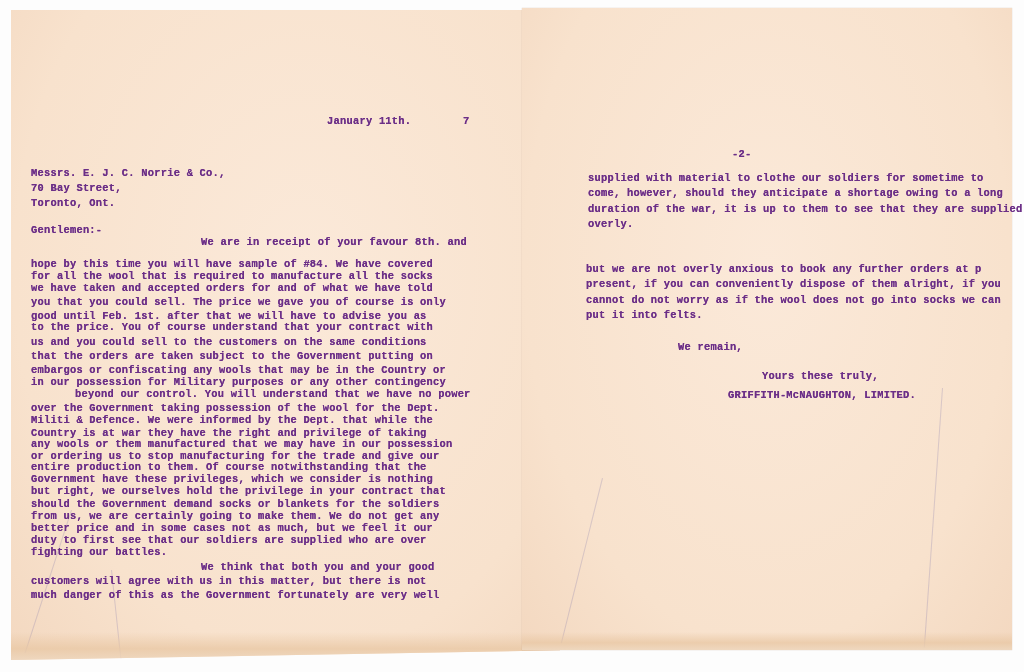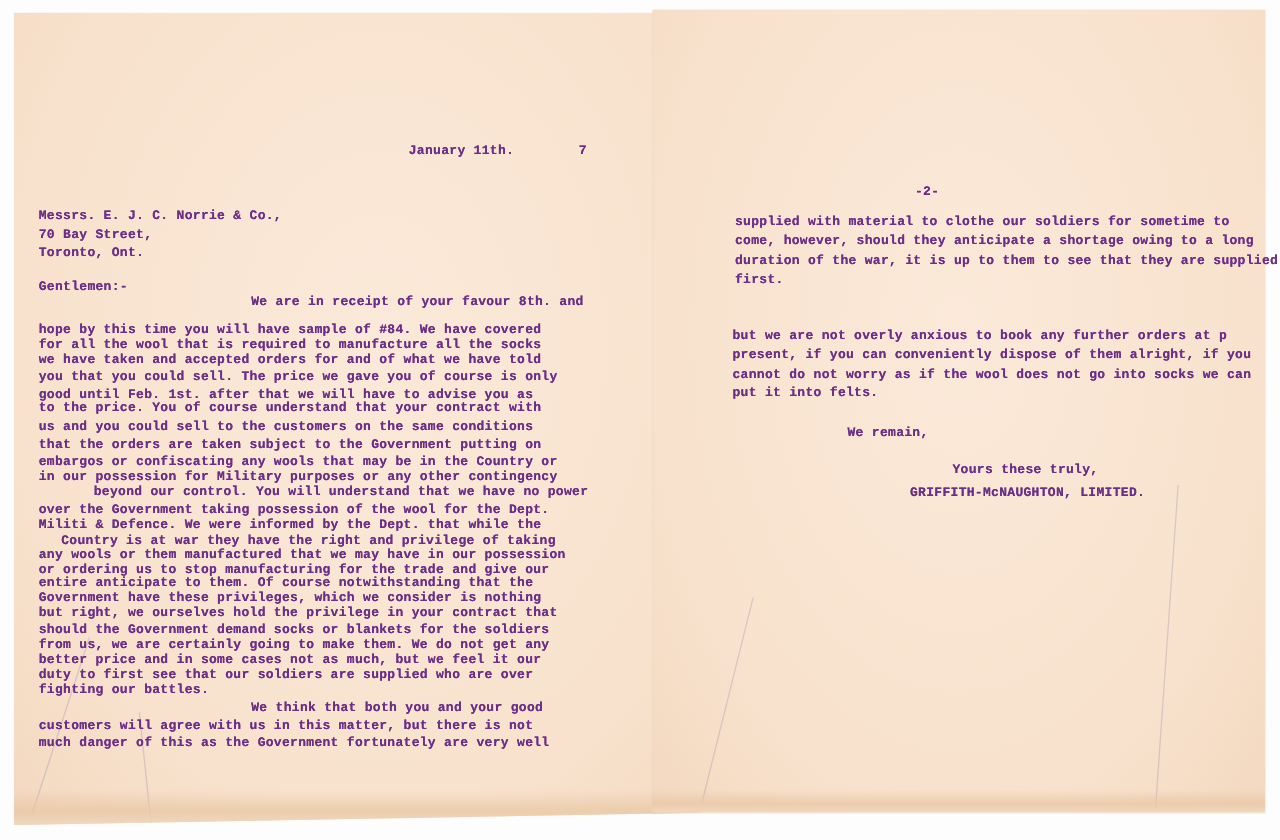--- a/index.html
+++ b/index.html
@@ -57,24 +57,24 @@
   <div class="line" style="left:20px;top:286px;">you that you could sell. The price we gave you of course is only</div>
   <div class="line" style="left:20px;top:300px;">good until Feb. 1st. after that we will have to advise you as</div>
   <div class="line" style="left:20px;top:311px;">to the price. You of course understand that your contract with</div>
   <div class="line" style="left:20px;top:326px;">us and you could sell to the customers on the same conditions</div>
   <div class="line" style="left:20px;top:340px;">that the orders are taken subject to the Government putting on</div>
   <div class="line" style="left:20px;top:354px;">embargos or confiscating any wools that may be in the Country or</div>
   <div class="line" style="left:20px;top:366px;">in our possession for Military purposes or any other contingency</div>
   <div class="line" style="left:20px;top:378px;padding-left:44px;">beyond our control. You will understand that we have no power</div>
   <div class="line" style="left:20px;top:392px;">over the Government taking possession of the wool for the Dept.</div>
   <div class="line" style="left:20px;top:404px;text-align:center;">Militi &amp; Defence. We were informed by the Dept. that while the</div>
-  <div class="line" style="left:38px;top:417px;text-align:right;">Country is at war they have the right and privilege of taking</div>
+  <div class="line" style="left:20px;top:417px;text-align:right;">Country is at war they have the right and privilege of taking</div>
   <div class="line" style="left:20px;top:428px;">any wools or them manufactured that we may have in our possession</div>
   <div class="line" style="left:20px;top:440px;">or ordering us to stop manufacturing for the trade and give our</div>
-  <div class="line" style="left:20px;top:451px;">entire anticipate to them. Of course notwithstanding that the</div>
+  <div class="line" style="left:20px;top:451px;">entire production to them. Of course notwithstanding that the</div>
   <div class="line" style="left:20px;top:463px;">Government have these privileges, which we consider is nothing</div>
   <div class="line" style="left:20px;top:475px;">but right, we ourselves hold the privilege in your contract that</div>
   <div class="line" style="left:20px;top:488px;">should the Government demand socks or blankets for the soldiers</div>
   <div class="line" style="left:20px;top:500px;">from us, we are certainly going to make them. We do not get any</div>
   <div class="line" style="left:20px;top:512px;">better price and in some cases not as much, but we feel it our</div>
   <div class="line" style="left:20px;top:524px;">duty to first see that our soldiers are supplied who are over</div>
   <div class="line" style="left:20px;top:536px;">fighting our battles.</div>
   <div class="line" style="left:190px;top:551px;">We think that both you and your good</div>
   <div class="line" style="left:20px;top:565px;">customers will agree with us in this matter, but there is not</div>
   <div class="line" style="left:20px;top:579px;">much danger of this as the Government fortunately are very well</div>
@@ -83,21 +83,21 @@
 <div class="page page-right">
   <div class="pencil" style="left:80px;top:470px;height:170px;transform:rotate(14deg);"></div>
   <div class="pencil" style="left:420px;top:380px;height:260px;transform:rotate(4deg);"></div>
   <div class="stain-bottom" style="height:18px;"></div>
 
   <div class="line" style="left:210px;top:140px;">-2-</div>
 
   <div class="line" style="left:66px;top:164px;">supplied with material to clothe our soldiers for sometime to</div>
   <div class="line" style="left:66px;top:179px;">come, however, should they anticipate a shortage owing to a long</div>
   <div class="line" style="left:66px;top:195px;">duration of the war, it is up to them to see that they are supplied</div>
-  <div class="line" style="left:66px;top:210px;">first.</div>
+  <div class="line" style="left:66px;top:210px;">overly.</div>
 
   <div class="line" style="left:64px;top:255px;">but we are not overly anxious to book any further orders at p</div>
   <div class="line" style="left:64px;top:270px;">present, if you can conveniently dispose of them alright, if you</div>
   <div class="line" style="left:64px;top:286px;">cannot do not worry as if the wool does not go into socks we can</div>
   <div class="line" style="left:64px;top:301px;">put it into felts.</div>
 
   <div class="line" style="left:156px;top:333px;">We remain,</div>
   <div class="line" style="left:240px;top:362px;">Yours these truly,</div>
   <div class="line" style="left:206px;top:381px;">GRIFFITH-McNAUGHTON, LIMITED.</div>
 </div>

